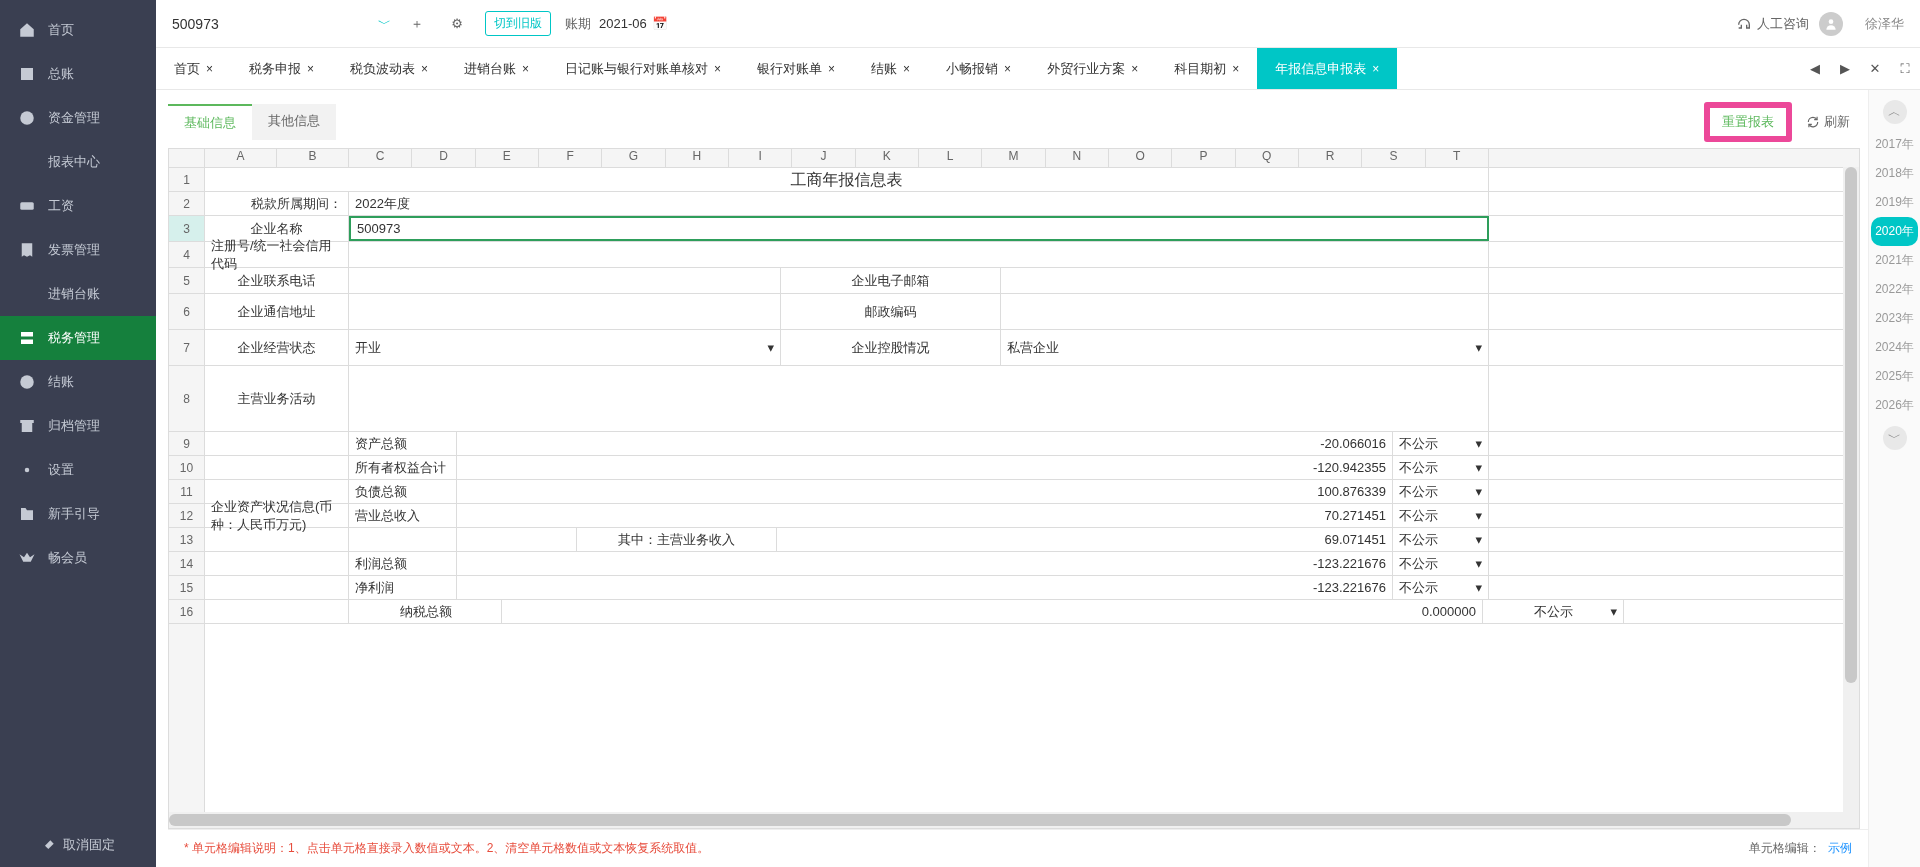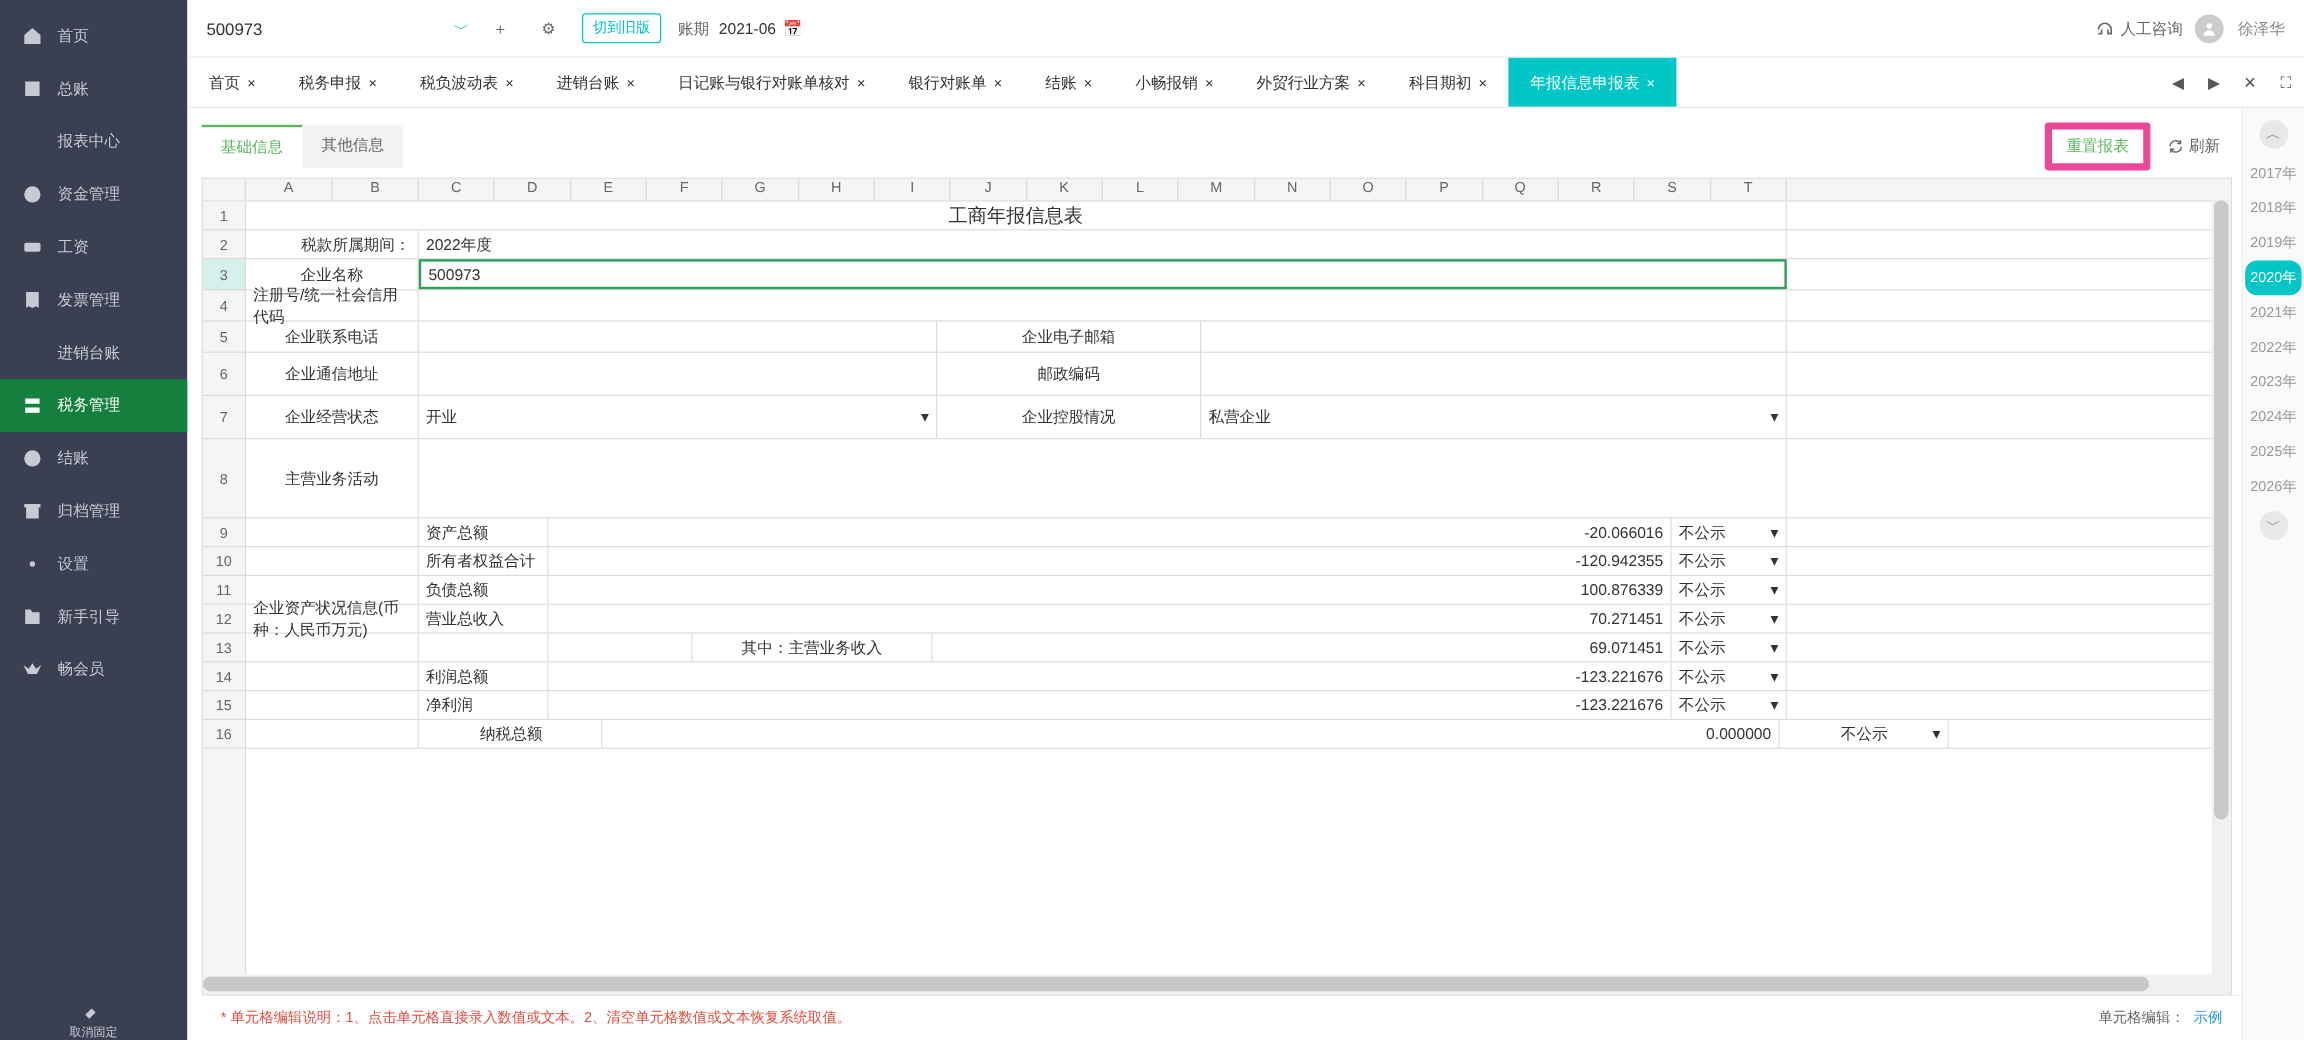--- a/index.html
+++ b/index.html
@@ -7,37 +7,37 @@
 .app { display: flex; height: 867px; width: 1920px; }
 .sidebar { width: 156px; background: #3a3f51; color: #c5cad4; display: flex; flex-direction: column; }
 .logo { height: 48px; background: #00c6c6; display: flex; align-items: center; padding: 0 12px; color: #fff; }
 .logo svg { width: 22px; height: 22px; margin-right: 6px; }
 .logo-text { font-size: 14px; font-weight: bold; line-height: 1.1; }
 .logo-sub { font-size: 10px; display: block; }
 .nav { flex: 1; padding-top: 8px; }
 .nav-item { display: flex; align-items: center; height: 44px; padding: 0 18px; cursor: pointer; color: #c5cad4; }
 .nav-item.active { background: #15803d; color: #fff; }
 .nav-item svg { width: 18px; height: 18px; margin-right: 12px; fill: currentColor; }
-.unpin { display: flex; align-items: center; justify-content: flex-end; height: 44px; cursor: pointer; color: #c5cad4; font-size: 10px; flex-direction: column; }
+.unpin { display: flex; align-items: center; justify-content: center; height: 44px; cursor: pointer; color: #c5cad4; font-size: 13px; }
 .unpin svg { width: 16px; height: 16px; margin-right: 6px; fill: currentColor; }
 .main { flex: 1; display: flex; flex-direction: column; }
 .topbar { height: 48px; display: flex; align-items: center; padding: 0 16px; border-bottom: 1px solid #e8e8e8; }
 .company-select { display: flex; align-items: center; flex: 0 0 auto; }
 .company-name { min-width: 200px; font-size: 14px; color: #333; }
 .chev-down { color: #00c6c6; cursor: pointer; margin-left: 6px; }
 .topbar-icon { width: 28px; height: 28px; display: inline-flex; align-items: center; justify-content: center; cursor: pointer; color: #666; margin-left: 12px; }
 .old-ver-btn { border: 1px solid #00c6c6; color: #00c6c6; padding: 3px 8px; border-radius: 3px; cursor: pointer; margin-left: 14px; font-size: 12px; }
 .period-label { margin-left: 14px; color: #666; }
 .period-value { margin-left: 8px; color: #333; }
 .cal-icon { color: #00c6c6; margin-left: 6px; cursor: pointer; }
 .topbar-right { margin-left: auto; display: flex; align-items: center; gap: 10px; }
 .consult { display: flex; align-items: center; color: #666; cursor: pointer; }
 .consult svg { width: 16px; height: 16px; margin-right: 5px; }
 .avatar { width: 24px; height: 24px; border-radius: 50%; background: #ccc; display: inline-flex; align-items: center; justify-content: center; }
-.username { color: #888; margin-left: 2px; }
+.username { color: #888; margin-left: 12px; }
 .tabs-row { height: 42px; display: flex; align-items: center; border-bottom: 1px solid #e8e8e8; position: relative; }
 .tabs-scroll { flex: 1; display: flex; align-items: center; overflow: hidden; height: 100%; }
 .tab { display: flex; align-items: center; padding: 0 18px; height: 100%; cursor: pointer; color: #333; white-space: nowrap; }
 .tab.active { background: #00c6c6; color: #fff; }
 .tab-close { margin-left: 6px; font-size: 12px; color: inherit; cursor: pointer; }
 .tabs-ctrl { display: flex; align-items: center; }
 .tabs-ctrl-btn { width: 30px; height: 30px; display: inline-flex; align-items: center; justify-content: center; cursor: pointer; color: #555; }
 .content { flex: 1; display: flex; position: relative; }
 .sheet-area { flex: 1; display: flex; flex-direction: column; padding: 12px 0 0 12px; position: relative; }
 .top-actions { display: flex; align-items: center; margin-bottom: 6px; padding-right: 18px; }
@@ -92,29 +92,29 @@
           <span>首页</span>
         </div>
       <div class="nav-item">
           <svg viewBox="0 0 24 24">
             <path d="M4 4h16v16H4z M4 9h16"></path>
           </svg>
           <span>总账</span>
         </div>
       <div class="nav-item">
           <svg viewBox="0 0 24 24">
+            <circle cx="12" cy="12" r="9"></circle>
+          </svg>
+          <span>资金管理</span>
+        </div>
+      <div class="nav-item">
+          <svg viewBox="0 0 24 24">
             <path d="M4 20V10m6 10V4m6 16v-8"></path>
           </svg>
           <span>报表中心</span>
-        </div>
-      <div class="nav-item">
-          <svg viewBox="0 0 24 24">
-            <circle cx="12" cy="12" r="9"></circle>
-          </svg>
-          <span>资金管理</span>
         </div>
       <div class="nav-item">
           <svg viewBox="0 0 24 24">
             <rect x="3" y="7" width="18" height="10" rx="2"></rect>
           </svg>
           <span>工资</span>
         </div>
       <div class="nav-item">
           <svg viewBox="0 0 24 24">
             <path d="M5 3h14v18l-3-2-4 2-4-2-3 2z"></path>

